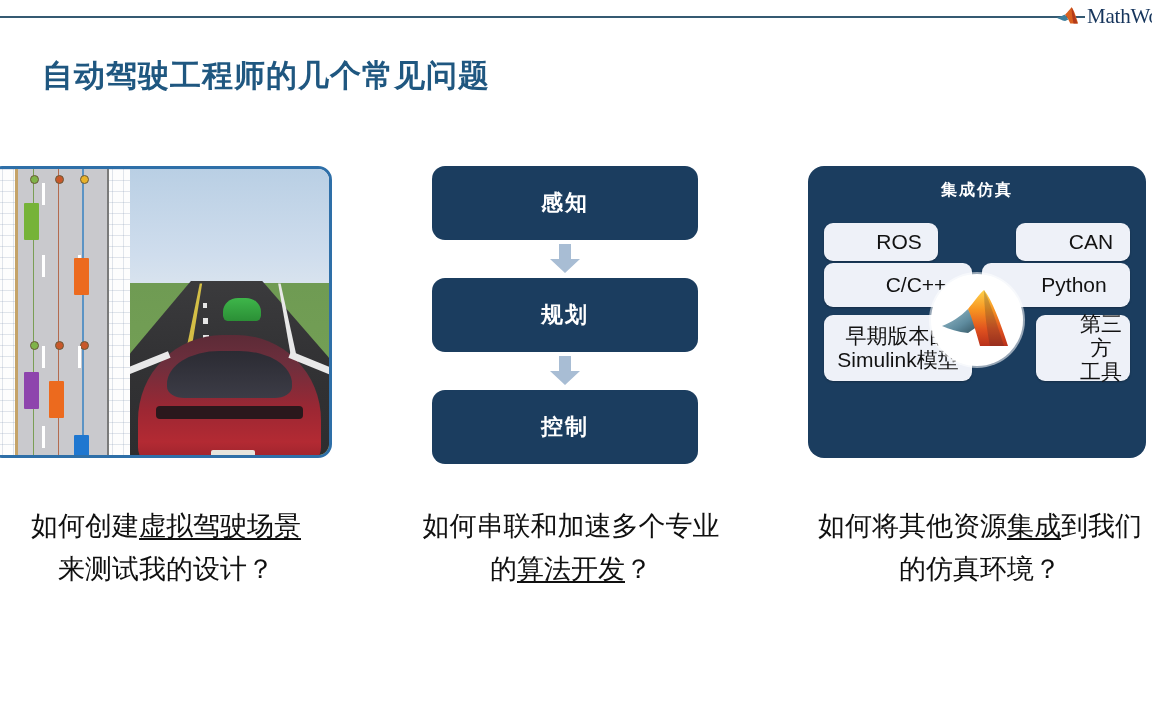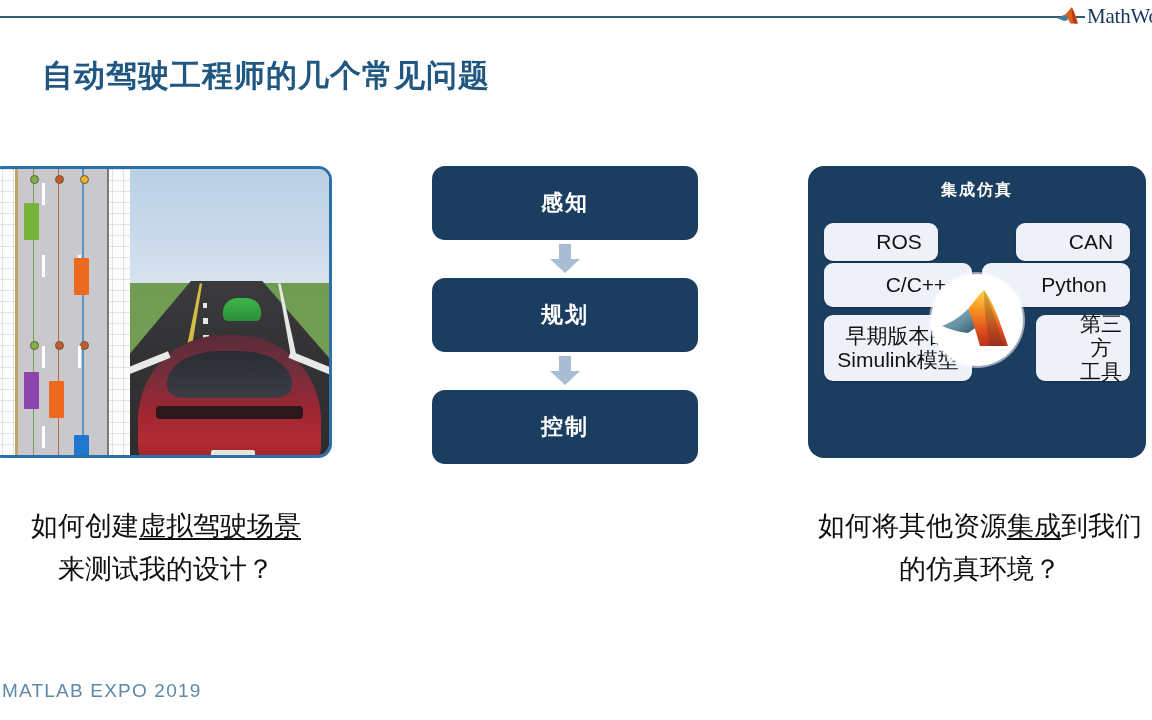--- a/index.html
+++ b/index.html
@@ -372,21 +372,24 @@
         </svg>
       </div>
     </div>
   </div>
 
   <div class="caption cap-1">
     <span class="cap-line"><span>如何创建</span><u>虚拟驾驶场景</u></span>
     <span class="cap-line">来测试我的设计？</span>
   </div>
 
+  <div class="caption cap-2">
+    <span class="cap-line">如何串联和加速多个专业</span>
+    <span class="cap-line"><span>的</span><u>算法开发</u><span>？</span></span>
+  </div>
 
   <div class="caption cap-3">
     <span class="cap-line"><span>如何将其他资源</span><u>集成</u><span>到我们</span></span>
     <span class="cap-line">的仿真环境？</span>
   </div>
 
-  <div class="footer">MATLAB EXPO 2019</div>
 
 </div>
 
 </body></html>

